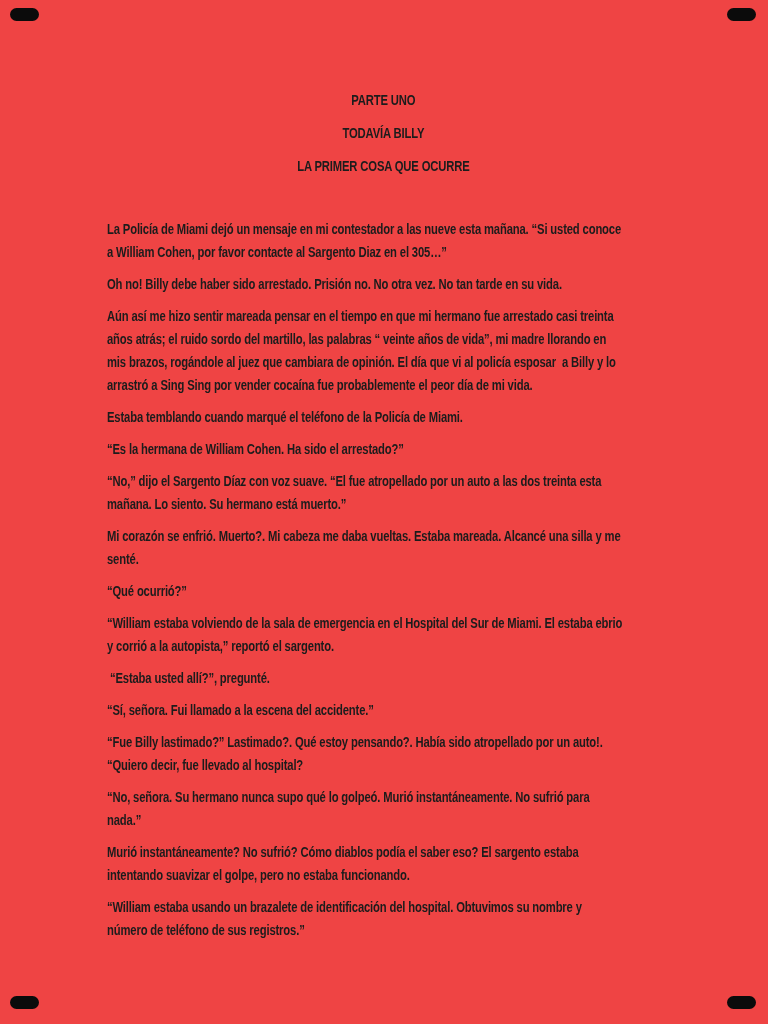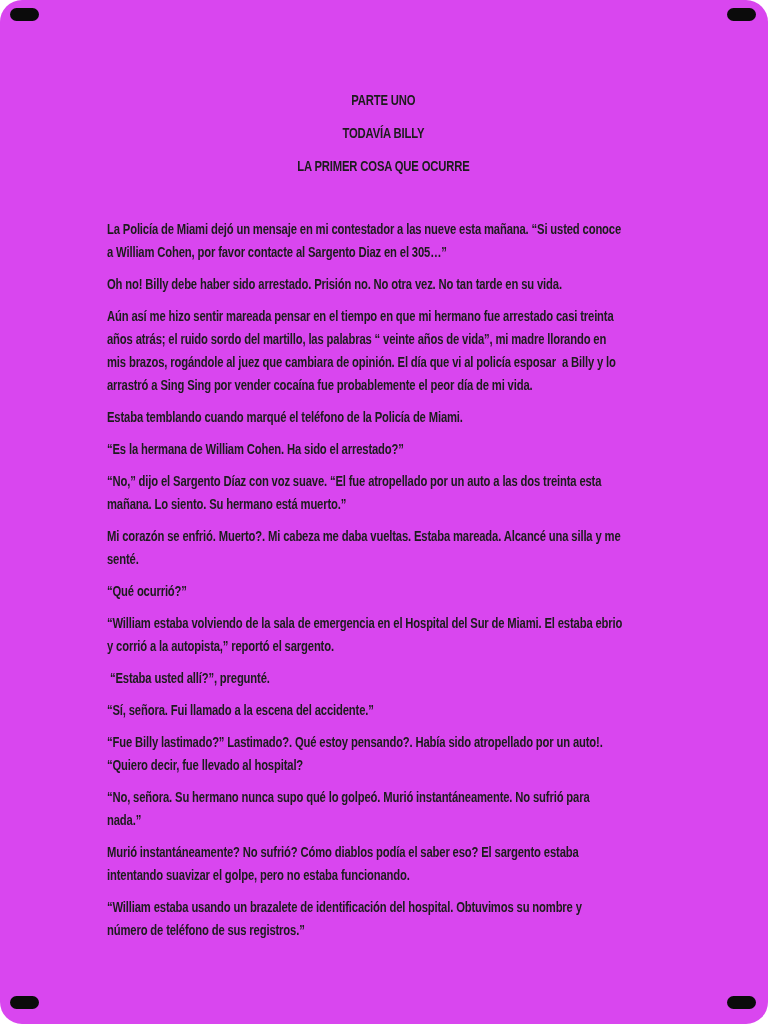--- a/index.html
+++ b/index.html
@@ -5,22 +5,21 @@
   html, body { margin: 0; padding: 0; }
   body {
     width: 768px; height: 1024px;
     background: #ffffff;
     position: relative;
     overflow: hidden;
     font-family: "Liberation Sans", sans-serif;
   }
   .page {
     position: absolute; inset: 0;
-    background: #d946ef;
-    border-radius: 22px;
+    background: #ef4444;
   }
   .corner-mark {
     position: absolute;
     width: 29px; height: 13px;
     background: #0b0b0b;
     border-radius: 6.5px;
   }
   .corner-mark.tl { left: 10px;  top: 8px; }
   .corner-mark.tr { right: 12px; top: 8px; }
   .corner-mark.bl { left: 10px;  bottom: 15px; }

